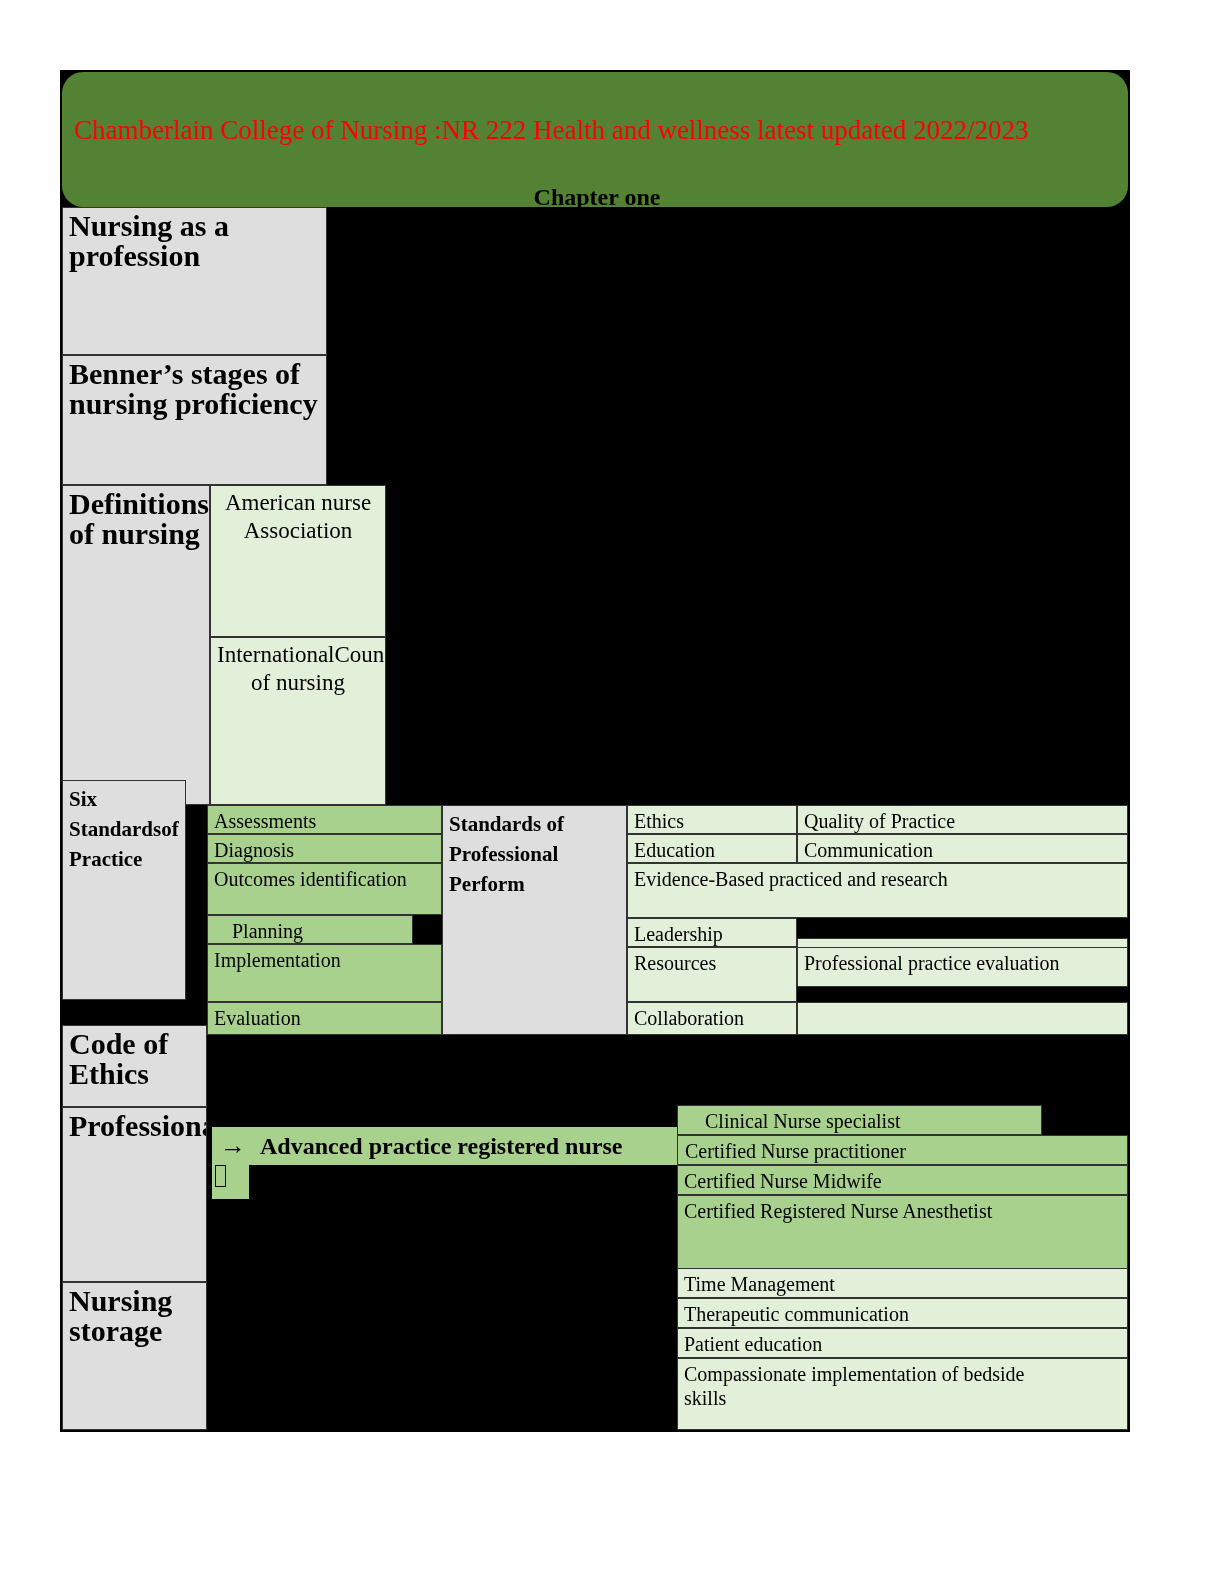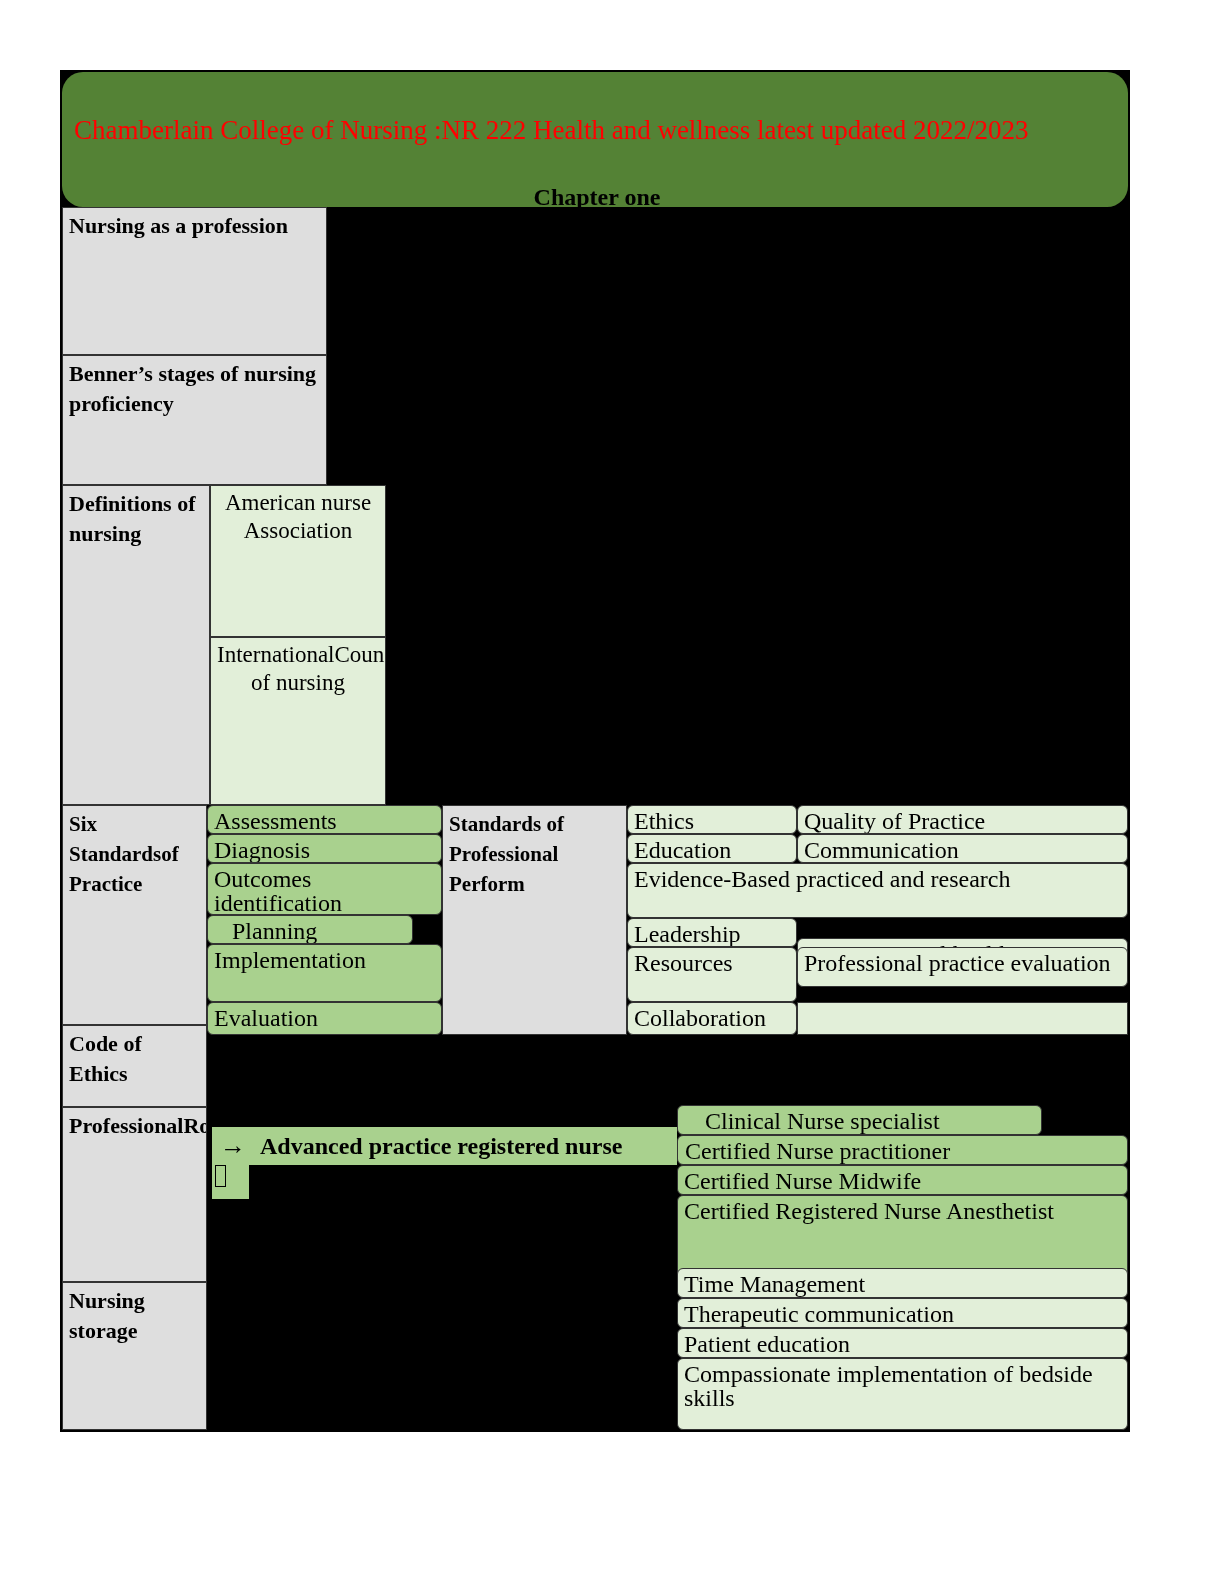--- a/index.html
+++ b/index.html
@@ -29,23 +29,23 @@
   .hdr-title{
     position:absolute;left:12px;top:42px;width:1000px;
     color:#ff0000;font-size:27px;line-height:33px;
     letter-spacing:0px;
   }
   .hdr-sub{
     position:absolute;left:0;top:112px;width:1070px;text-align:center;
     color:#000;font-weight:bold;font-size:24px;
   }
   .t20{font-size:23px;line-height:28px;text-align:center;}
-  .tsm{font-size:24px;line-height:24px;border-radius:6px;}
+  .tsm{font-size:20px;line-height:24px;}
 
-  .lbl{font-weight:bold;font-size:22px;line-height:30px;}
+  .lbl{font-weight:bold;font-size:30px;line-height:30px;}
   .lblsm{font-weight:bold;font-size:21px;line-height:30px;}
 
   .arrowrow{
     position:absolute;background:#a9d18e;
     font-weight:bold;font-size:24px;line-height:30px;color:#000;
     display:flex;align-items:center;
   }
   .arrowglyph{font-size:26px;padding-right:14px;padding-left:8px;}
   .boxglyph{
     position:absolute;background:#a9d18e;
@@ -73,21 +73,21 @@
     <div class="cell gray pad lbl" style="left:0;top:135px;width:265px;height:148px;">Nursing as a profession</div>
 
     <div class="cell gray pad lbl" style="left:0;top:283px;width:265px;height:130px;">Benner’s stages of nursing proficiency</div>
 
     <div class="cell gray pad lbl" style="left:0;top:413px;width:148px;height:320px;">Definitions of nursing</div>
 
     <div class="cell ltgreen pad t20" style="left:148px;top:413px;width:176px;height:152px;">American nurse Association</div>
 
     <div class="cell ltgreen pad t20" style="left:148px;top:565px;width:176px;height:168px;">InternationalCouncil of nursing</div>
 
-    <div class="cell gray pad lblsm" style="left:0;top:733px;width:145px;height:220px;">Six Standardsof Practice</div>
+    <div class="cell gray pad lblsm" style="left:0;top:708px;width:124px;height:220px;">Six Standardsof Practice</div>
 
     <div class="cell mdgreen pad tsm" style="left:145px;top:733px;width:235px;height:29px;">Assessments</div>
     <div class="cell mdgreen pad tsm" style="left:145px;top:762px;width:235px;height:29px;">Diagnosis</div>
     <div class="cell mdgreen pad tsm" style="left:145px;top:791px;width:235px;height:52px;">Outcomes identification</div>
     <div class="cell mdgreen pad tsm" style="left:145px;top:843px;width:206px;height:29px;padding-left:24px;">Planning</div>
     <div class="cell mdgreen pad tsm" style="left:145px;top:872px;width:235px;height:58px;">Implementation</div>
     <div class="cell mdgreen pad tsm" style="left:145px;top:930px;width:235px;height:33px;">Evaluation</div>
 
     <div class="cell gray pad lblsm" style="left:380px;top:733px;width:185px;height:230px;">Standards of Professional Perform</div>
 

